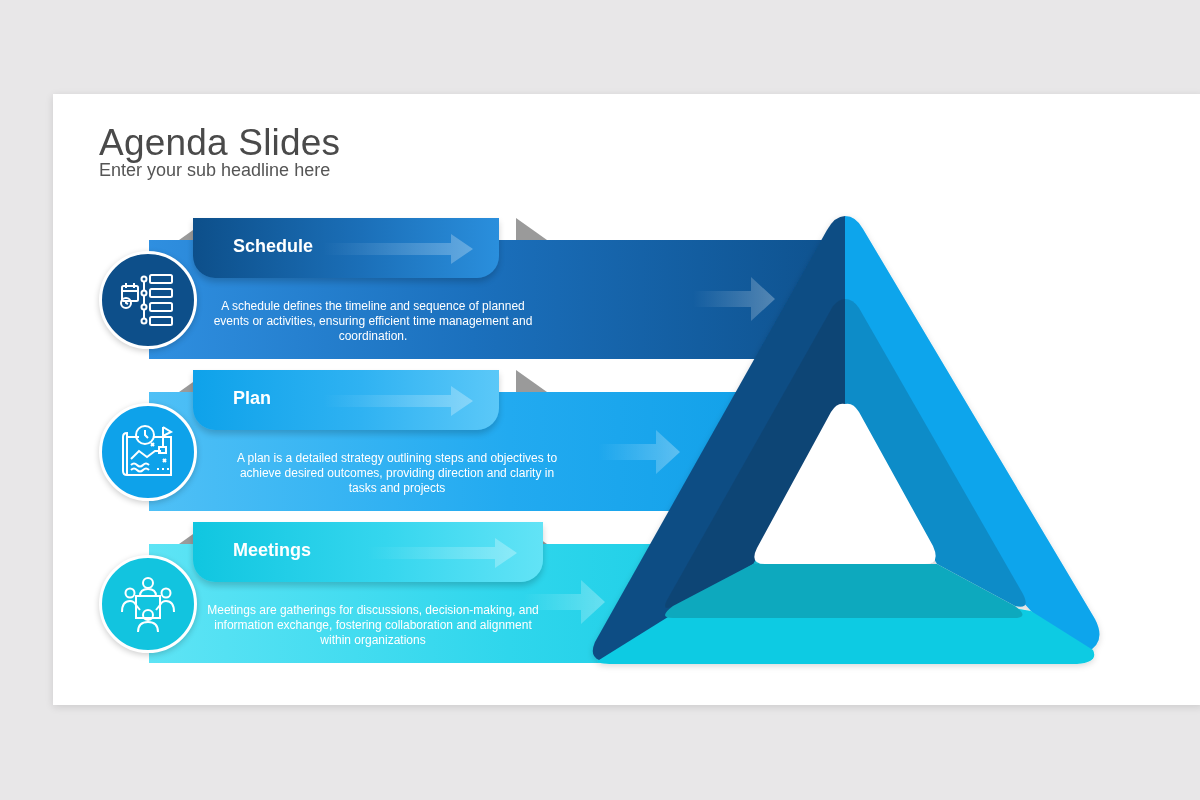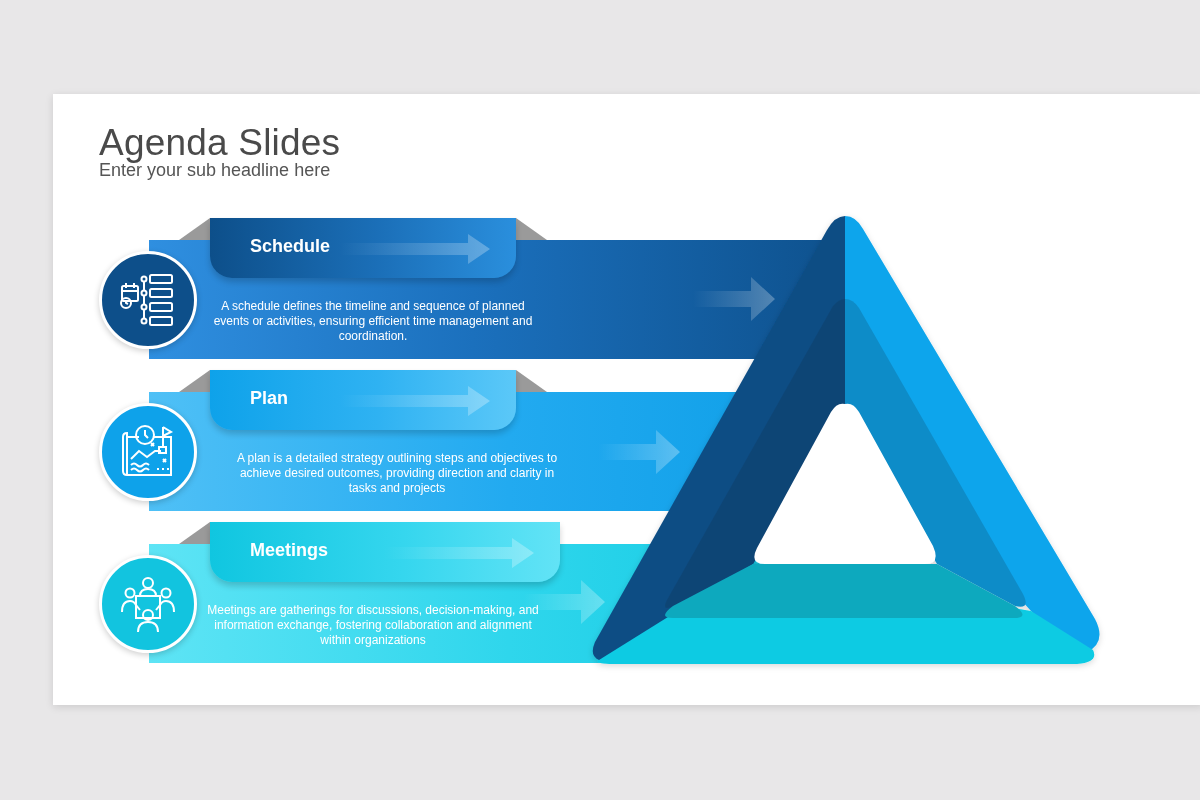--- a/index.html
+++ b/index.html
@@ -2,21 +2,21 @@
 <html><head>
 <meta charset="utf-8">
 <style>
   html, body { margin:0; padding:0; }
   body { width:1200px; height:800px; background:#e8e7e8; position:relative; overflow:hidden; font-family:"Liberation Sans", sans-serif; }
   .slide { position:absolute; left:53px; top:94px; width:1150px; height:611px; background:#ffffff; box-shadow:0 2px 8px rgba(0,0,0,0.12); overflow:hidden; }
   .title { position:absolute; left:46px; top:28px; font-size:37px; color:#4a4a4a; font-family:"Liberation Sans", sans-serif; letter-spacing:0.2px; }
   .subtitle { position:absolute; left:46px; top:66px; font-size:18px; color:#555; }
   .band { position:absolute; left:96px; width:720px; height:119px; }
   .fold { position:absolute; width:0; height:0; }
-  .tab { position:absolute; left:157px; width:306px; height:60px; border-radius:0 0 22px 22px; box-shadow:0 4px 6px rgba(0,0,0,0.18);text-align:right; }
+  .tab { position:absolute; left:140px; width:306px; height:60px; border-radius:0 0 22px 22px; box-shadow:0 4px 6px rgba(0,0,0,0.18);text-align:right; }
   .tab-label { position:absolute; left:40px; top:18px; font-size:18px; font-weight:bold; color:#fff; }
   .tab-arrow { position:absolute; right:26px; top:16px; }
   .circle { position:absolute; left:46px; width:92px; height:92px; border-radius:50%; border:3px solid #fff; box-shadow:0 2px 6px rgba(0,0,0,0.2); display:flex; align-items:center; justify-content:center; }
   .desc { position:absolute; left:150px; width:340px; text-align:center; font-size:12px; line-height:15px; color:#fff; }
   .bg-arrow { position:absolute; }
   svg { display:block; }
 </style>
 </head>
 <body>
 

